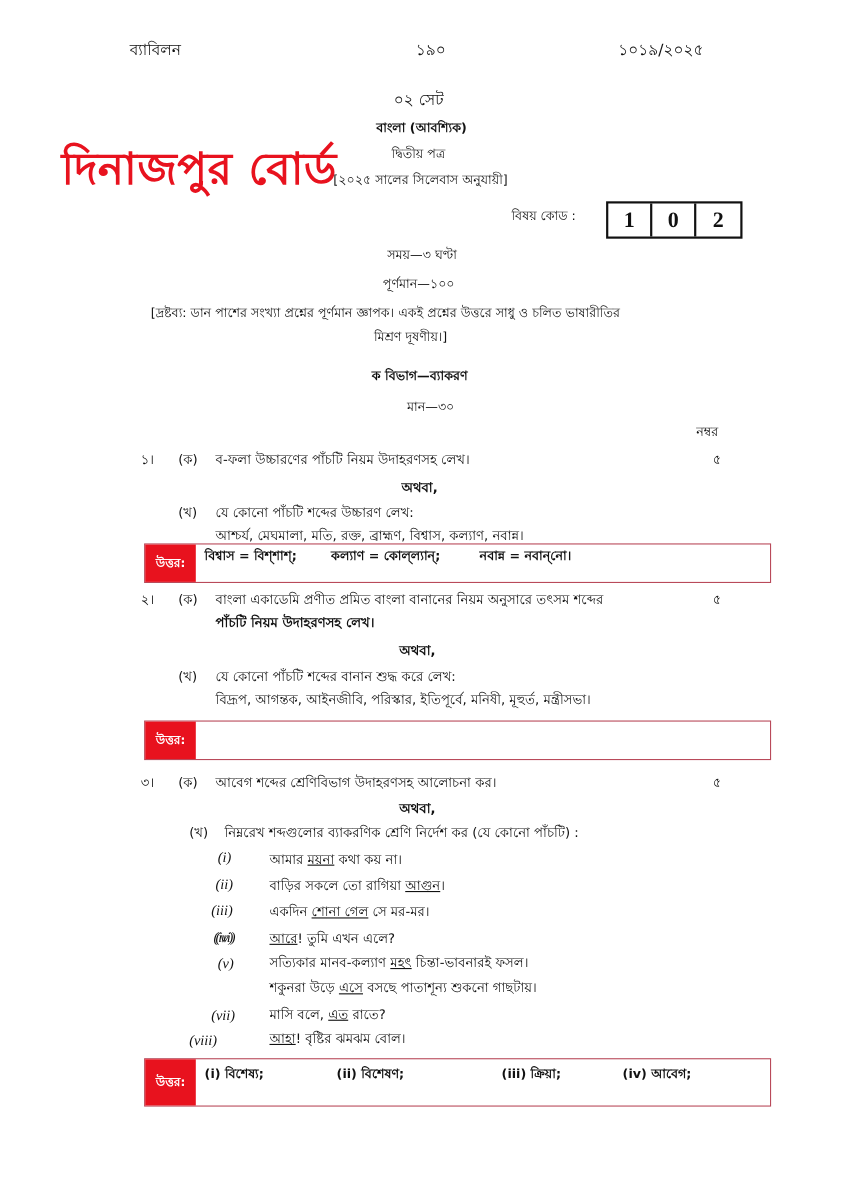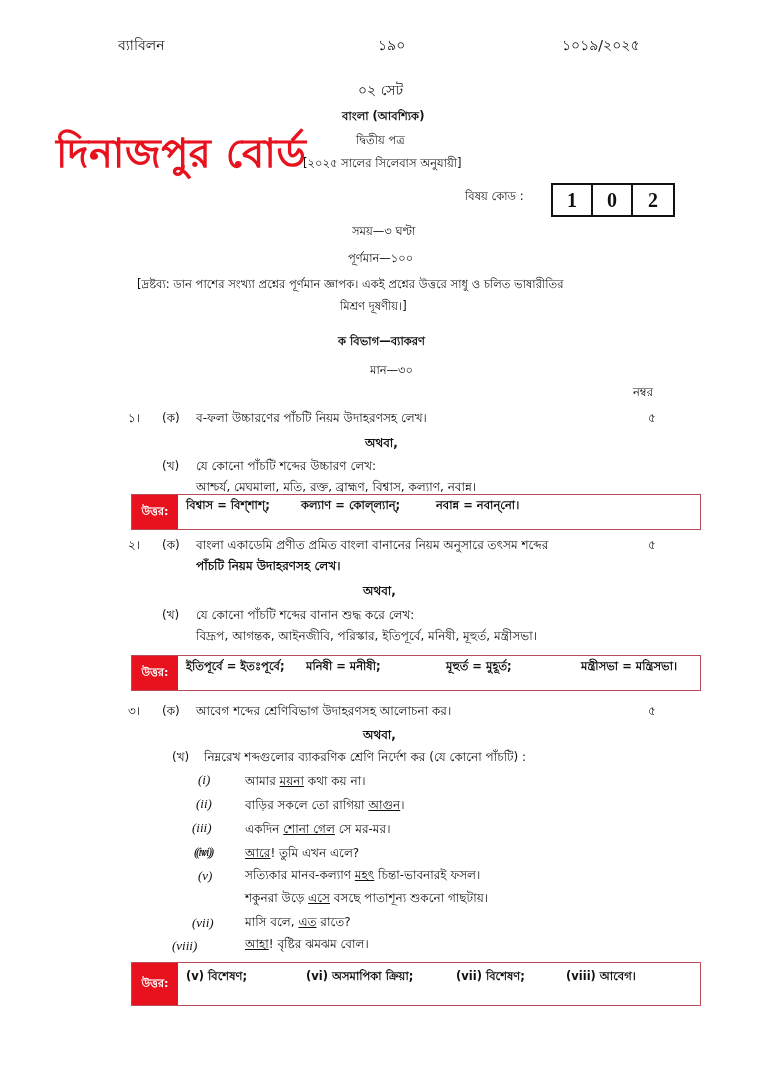--- a/index.html
+++ b/index.html
@@ -75,26 +75,20 @@
 <div class="abs q-line" style="left:648px; top:536px;">৫</div>
 <div class="abs q-line" style="left:196px; top:557px;font-weight:bold;">পাঁচটি নিয়ম উদাহরণসহ লেখ।</div>
 <div class="abs q-line bold" style="left:363px; top:582px;">অথবা,</div>
 <div class="abs q-line" style="left:162px; top:606px;">(খ)</div>
 <div class="abs q-line" style="left:196px; top:606px;">যে কোনো পাঁচটি শব্দের বানান শুদ্ধ করে লেখ:</div>
 <div class="abs q-line" style="left:196px; top:627px;">বিদ্রূপ, আগন্তক, আইনজীবি, পরিস্কার, ইতিপূর্বে, মনিষী, মূহুর্ত, মন্ত্রীসভা।</div>
 
 <div class="answer-box" style="top:655px; height:36px;">
   <div class="answer-label">উত্তর:</div>
   <div class="answer-body">
-    <div class="answer-row">
-      <span style="width:120px">ইতিপূর্বে = ইতঃপূর্বে;</span>
-      <span style="width:140px">মনিষী = মনীষী;</span>
-      <span style="width:135px">মূহুর্ত = মুহূর্ত;</span>
-      <span>মন্ত্রীসভা = মন্ত্রিসভা।</span>
-    </div>
   </div>
 </div>
 
 <div class="abs q-line" style="left:128px; top:702px;">৩।</div>
 <div class="abs q-line" style="left:162px; top:702px;">(ক)</div>
 <div class="abs q-line" style="left:196px; top:702px;">আবেগ শব্দের শ্রেণিবিভাগ উদাহরণসহ আলোচনা কর।</div>
 <div class="abs q-line" style="left:648px; top:702px;">৫</div>
 <div class="abs q-line bold" style="left:363px; top:726px;">অথবা,</div>
 <div class="abs q-line" style="left:172px; top:748px;">(খ)</div>
 <div class="abs q-line" style="left:204px; top:748px;">নিম্নরেখ শব্দগুলোর ব্যাকরণিক শ্রেণি নির্দেশ কর (যে কোনো পাঁচটি) :</div>
@@ -120,19 +114,19 @@
 <div class="abs roman" style="left:192px; top:915px;">(vii)</div>
 <div class="abs q-line" style="left:245px; top:913px;"><span>মাসি বলে, </span><span class="u">এত</span><span> রাতে?</span></div>
 
 <div class="abs roman" style="left:172px; top:938px;">(viii)</div>
 <div class="abs q-line" style="left:245px; top:935px;"><span></span><span class="u">আহা</span><span>! বৃষ্টির ঝমঝম বোল।</span></div>
 
 <div class="answer-box" style="top:962px; height:44px;">
   <div class="answer-label">উত্তর:</div>
   <div class="answer-body" style="padding-top:4px; line-height:18px;">
     <div class="answer-row">
-      <span style="width:120px">(v) বিশেষণ;</span>
-      <span style="width:150px">(vi) অসমাপিকা ক্রিয়া;</span>
-      <span style="width:110px">(vii) বিশেষণ;</span>
-      <span>(viii) আবেগ।</span>
+      <span style="width:120px">(i) বিশেষ্য;</span>
+      <span style="width:150px">(ii) বিশেষণ;</span>
+      <span style="width:110px">(iii) ক্রিয়া;</span>
+      <span>(iv) আবেগ;</span>
     </div>
   </div>
 </div>
 
 </body></html>

